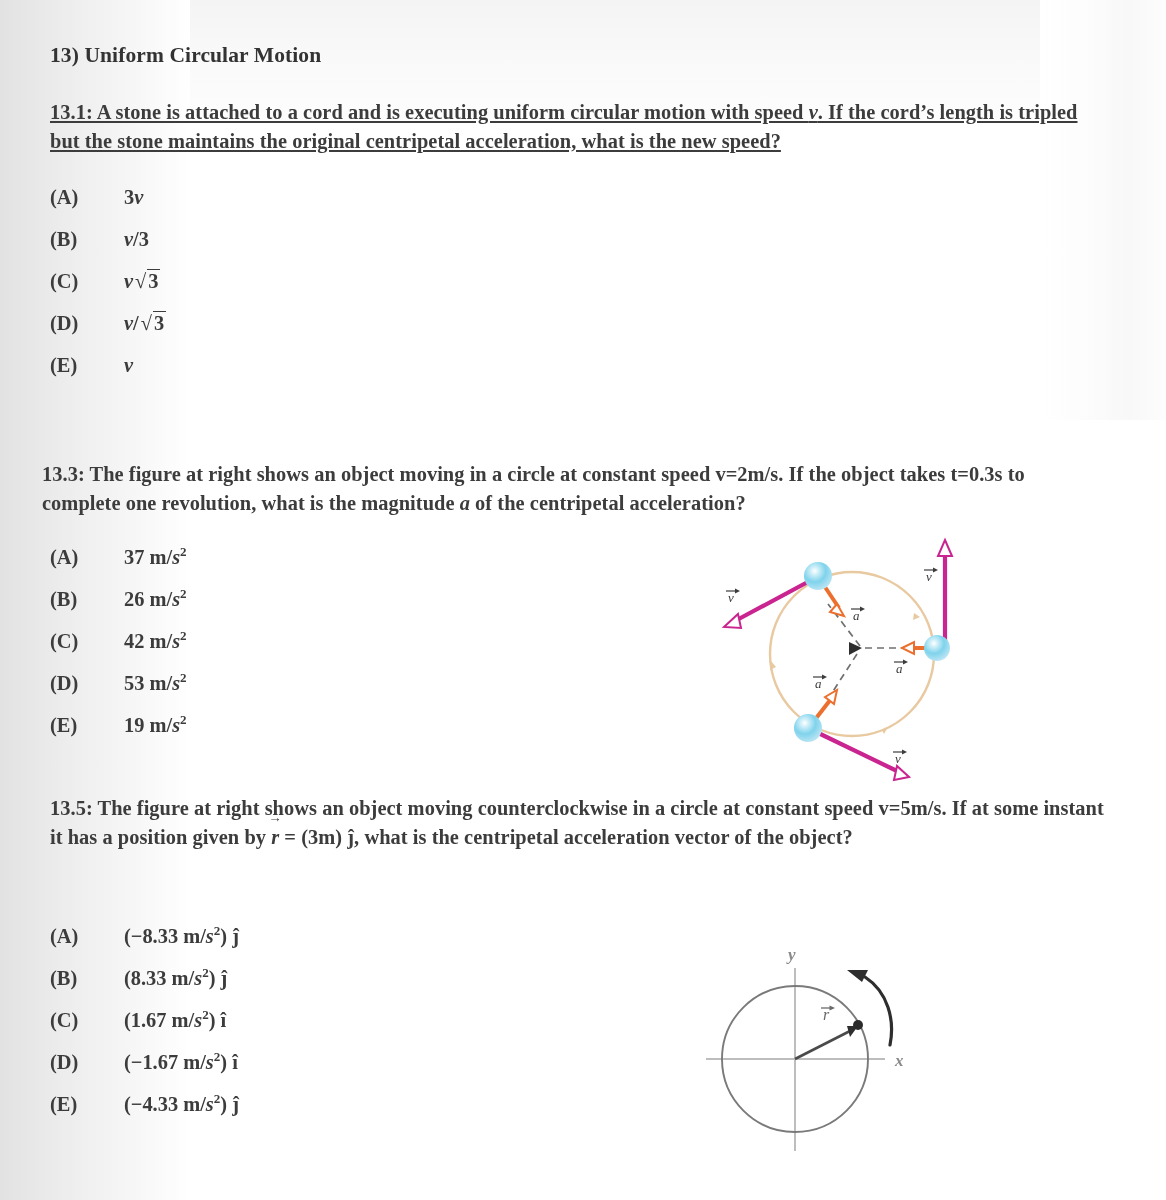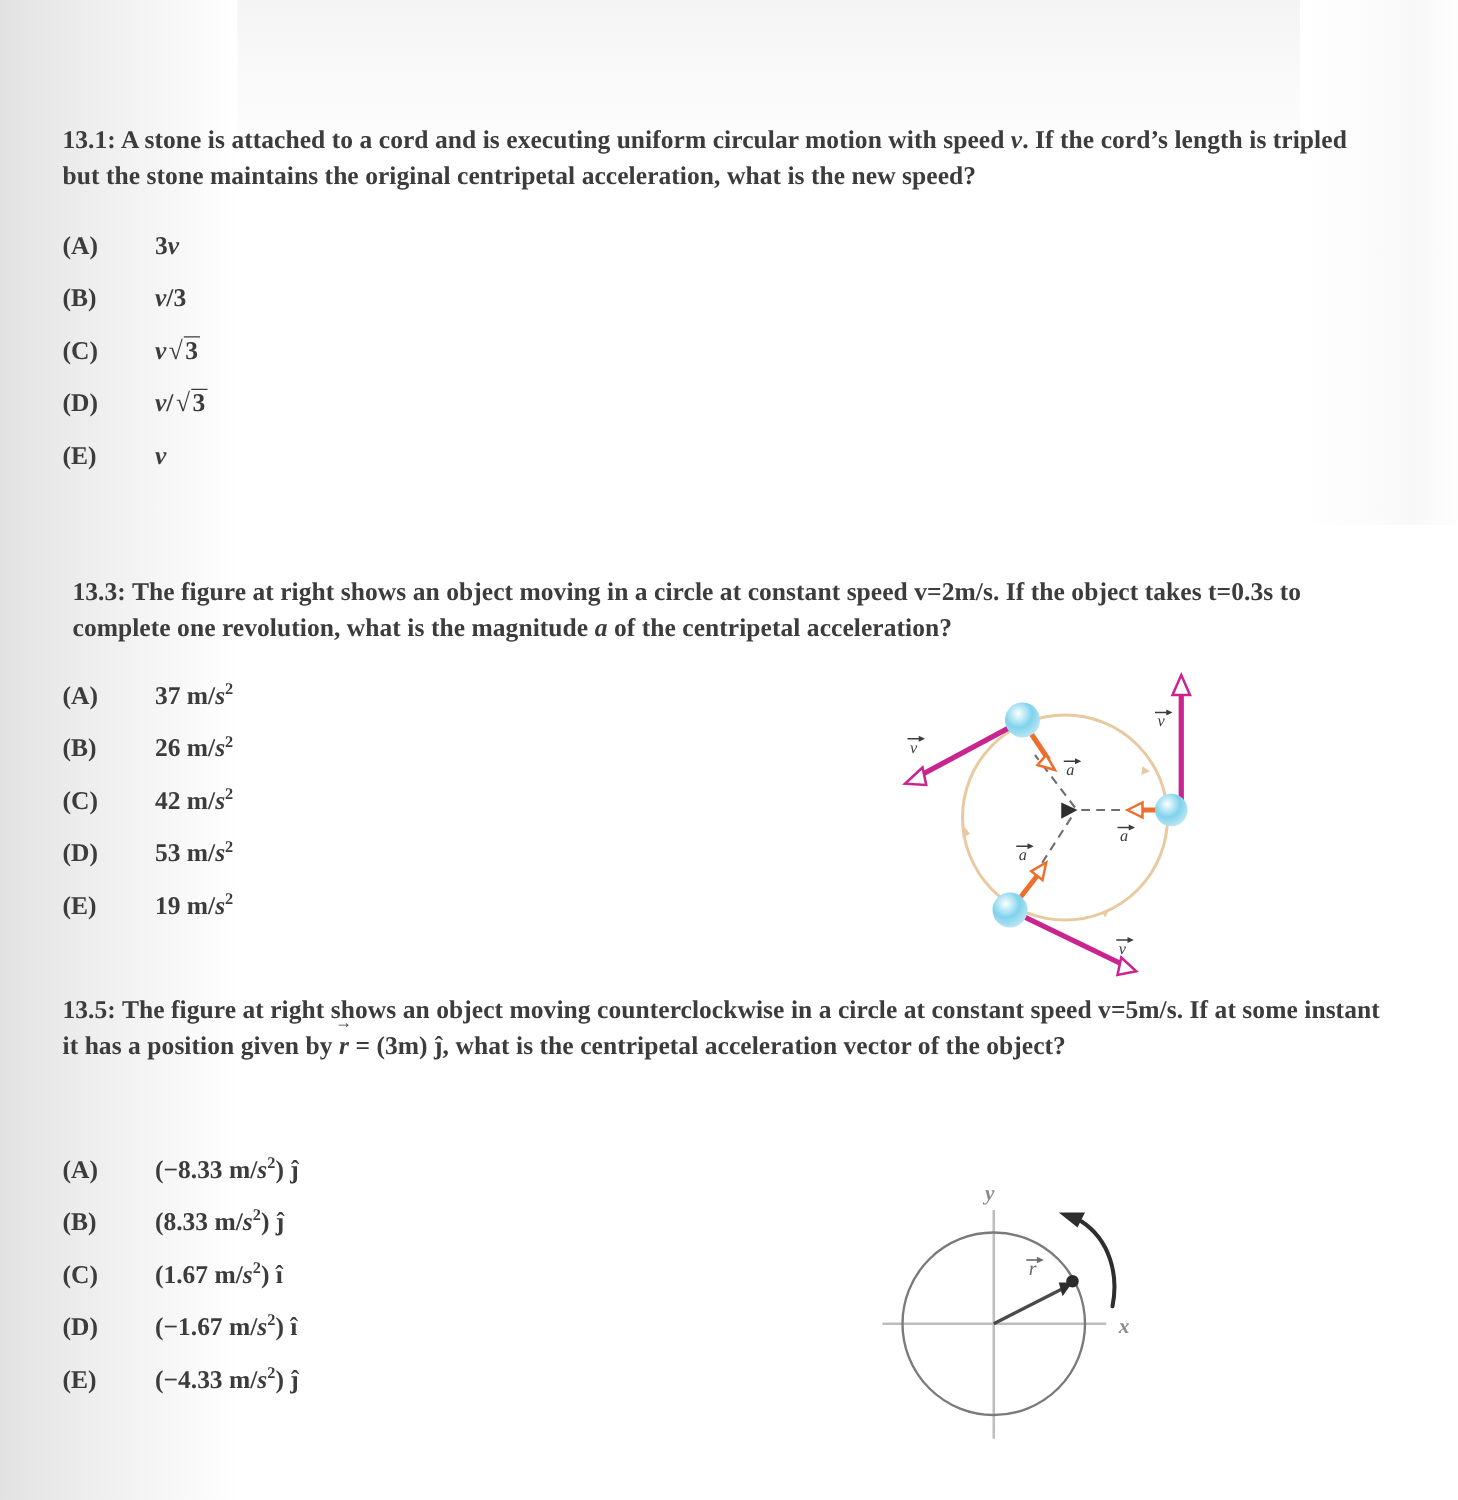--- a/index.html
+++ b/index.html
@@ -61,22 +61,22 @@
   }
 
   .qtext {
     position: absolute;
     font-size: 20.4px;
     font-weight: bold;
     line-height: 28.5px;
     color: #3c3c3c;
     letter-spacing: .05px;
   }
-  #q131-text { left: 50px; top: 98px; width: 1048px; }
-  #q133-text { left: 58px; top: 460px; width: 1020px; }
+  #q131-text { left: 50px; top: 98px; width: 1048px; text-decoration: underline; }
+  #q133-text { left: 42px; top: 460px; width: 1020px; }
   #q135-text { left: 50px; top: 794px; width: 1056px; }
 
   .choices {
     position: absolute;
   }
   .choice {
     display: flex;
     align-items: baseline;
     height: 42px;
     font-size: 20.4px;
@@ -137,20 +137,21 @@
 </style>
 </head>
 <body>
 
 <div id="page-shade-top"></div>
 <div id="page-shade-left"></div>
 <div id="page-shade-right"></div>
 
 <div id="page">
 
+  <div class="sec-title">13) Uniform Circular Motion</div>
 
   <div class="qtext" id="q131-text"><span>13.1: A stone is attached to a cord and is executing uniform circular motion with speed </span><i class="v">v</i><span>. If the cord’s length is tripled but the stone maintains the original centripetal acceleration, what is the new speed?</span></div>
 
   <div class="choices" id="q131-choices">
     <div class="choice">
       <span class="lbl">(A)</span>
       <span class="val">3<i class="v">v</i></span>
     </div>
     <div class="choice">
       <span class="lbl">(B)</span>

